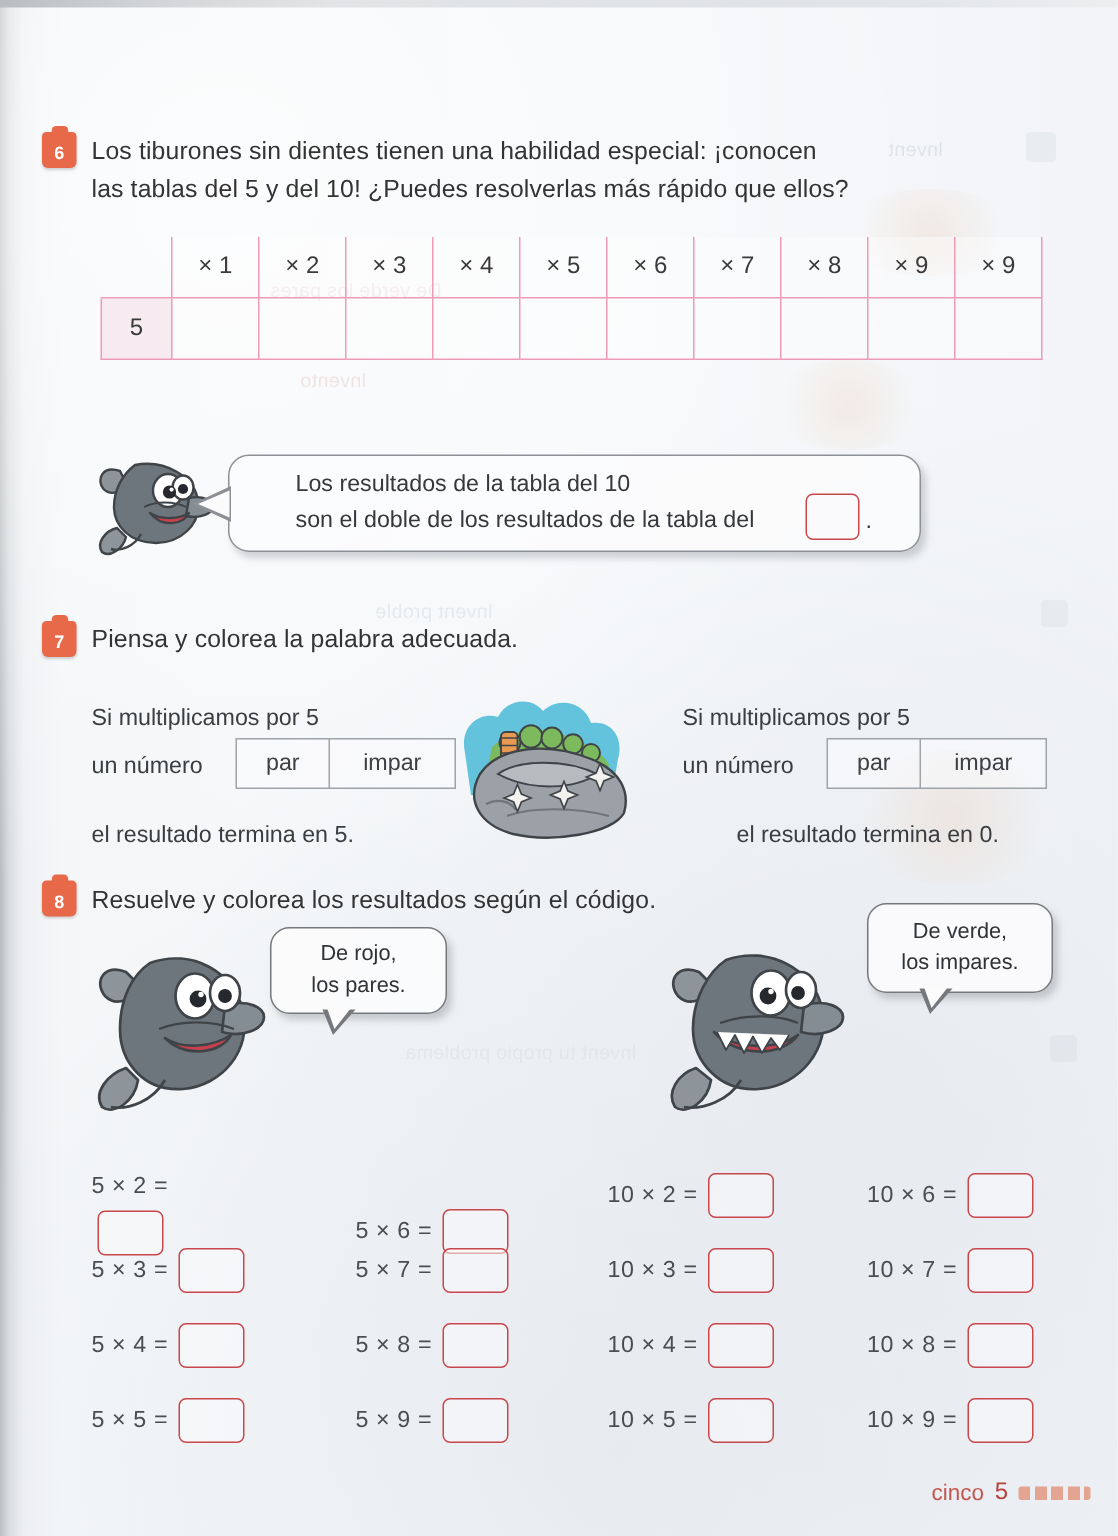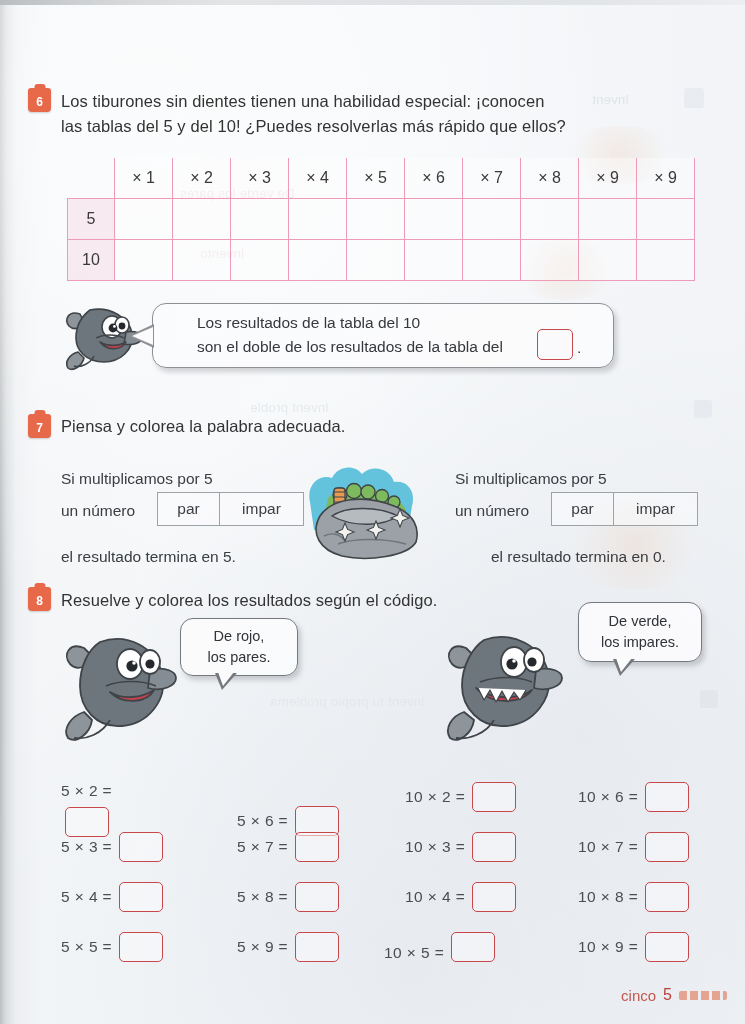--- a/index.html
+++ b/index.html
@@ -181,33 +181,20 @@
     <td></td>
     <td></td>
     <td></td>
     <td></td>
     <td></td>
     <td></td>
     <td></td>
     <td></td>
     <td></td>
   </tr>
-  <tr>
-    <td class="rowlab">10</td>
-    <td></td>
-    <td></td>
-    <td></td>
-    <td></td>
-    <td></td>
-    <td></td>
-    <td></td>
-    <td></td>
-    <td></td>
-    <td></td>
-  </tr>
 </tbody>
   </table>
 
 <svg style="position:absolute;left:60px;top:300px;" width="85" height="72" viewBox="0 0 85 72">
   <g stroke="#3f4449" stroke-width="1.6" stroke-linejoin="round">
     <path d="M20 14 C8 10 4 20 9 26 C14 31 22 28 24 22 Z" fill="#8d949a"></path>
     <path d="M30 10 C50 6 70 18 72 34 C74 50 60 62 44 62 C26 62 16 50 16 38 C16 26 22 16 30 10 Z" fill="#6e767d"></path>
     <path d="M66 32 C76 30 82 34 82 38 C82 42 74 46 64 44 Z" fill="#858d94"></path>
     <path d="M18 52 C10 54 4 62 8 68 C13 72 22 66 24 58 Z" fill="#8d949a"></path>
     <path d="M34 56 C30 64 20 68 14 66" fill="none"></path>
@@ -372,21 +359,21 @@
   <span class="rbox"></span>
 </div>
 <div class="op" style="left:405px;top:832px;">
   <span class="opt">10 × 3 =</span>
   <span class="rbox"></span>
 </div>
 <div class="op" style="left:405px;top:882px;">
   <span class="opt">10 × 4 =</span>
   <span class="rbox"></span>
 </div>
-<div class="op" style="left:384px;top:932px;align-items:flex-end;">
+<div class="op" style="left:405px;top:932px;">
   <span class="opt">10 × 5 =</span>
   <span class="rbox"></span>
 </div>
 
 <div class="op" style="left:578px;top:782px;">
   <span class="opt">10 × 6 =</span>
   <span class="rbox"></span>
 </div>
 <div class="op" style="left:578px;top:832px;">
   <span class="opt">10 × 7 =</span>

